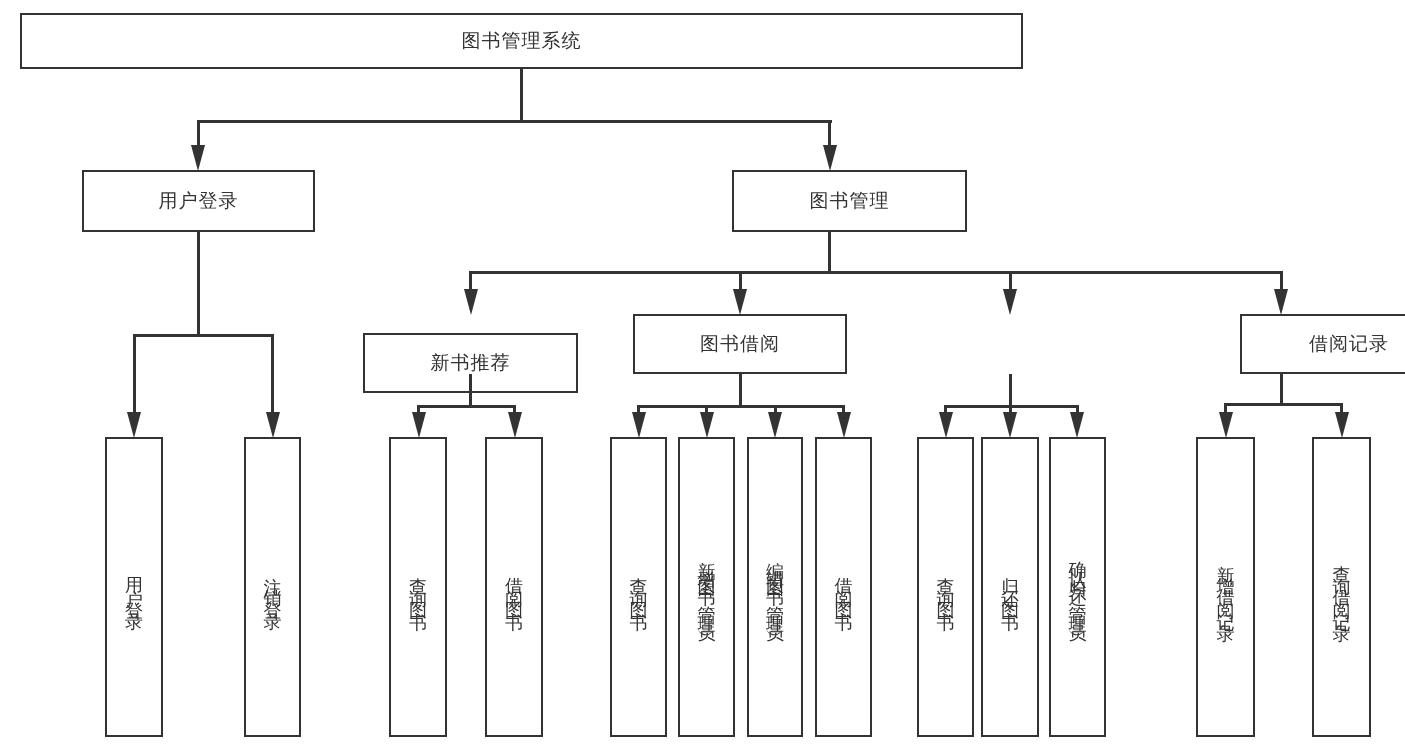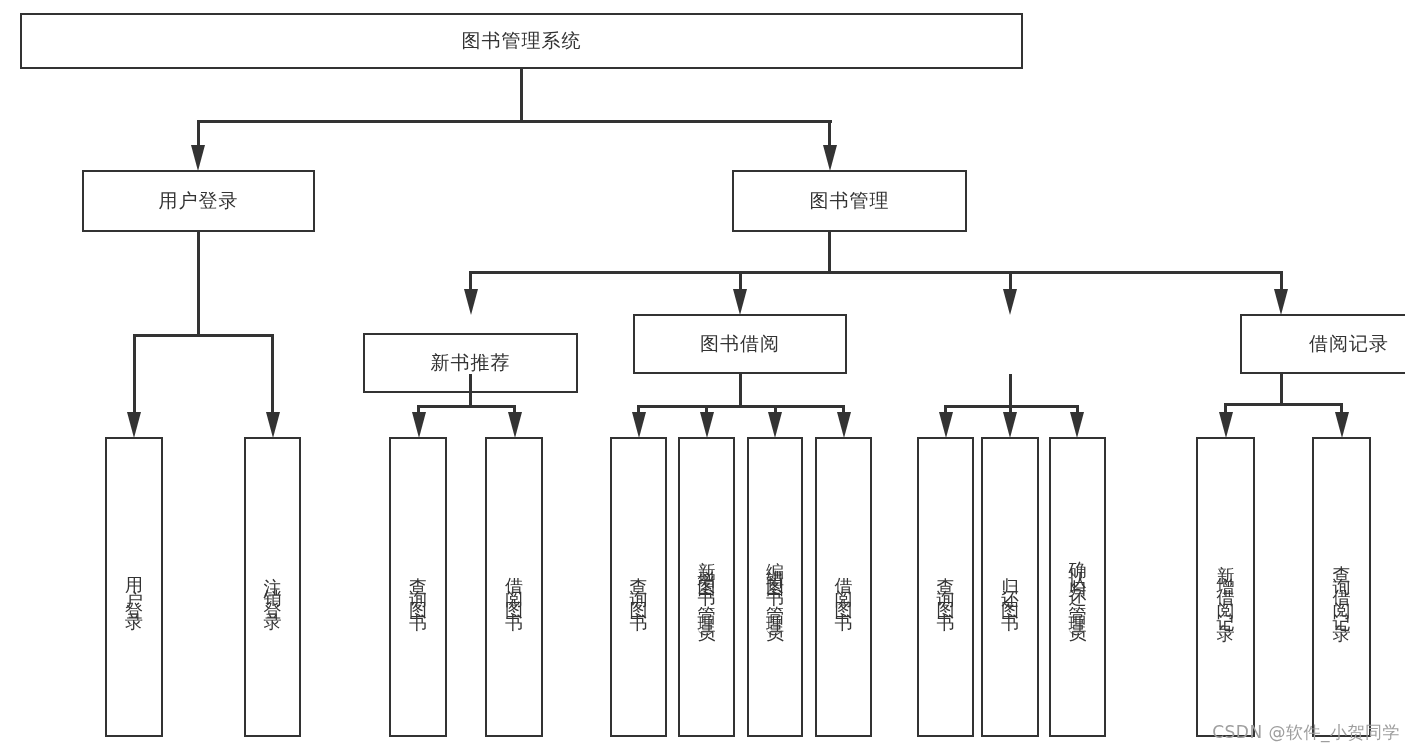--- a/index.html
+++ b/index.html
@@ -178,15 +178,14 @@
     <span class="vtext" style="letter-spacing:9px;">确认归还（管理员）</span>
   </div>
 
   <div class="vnode" style="left:1196px;width:59px;">
     <span class="vtext">新增借阅记录</span>
   </div>
   <div class="vnode" style="left:1312px;width:59px;">
     <span class="vtext">查询借阅记录</span>
   </div>
 
-  <div class="watermark">CSDN @软件_小贺同学</div>
 
 </div>
 
 </body></html>

